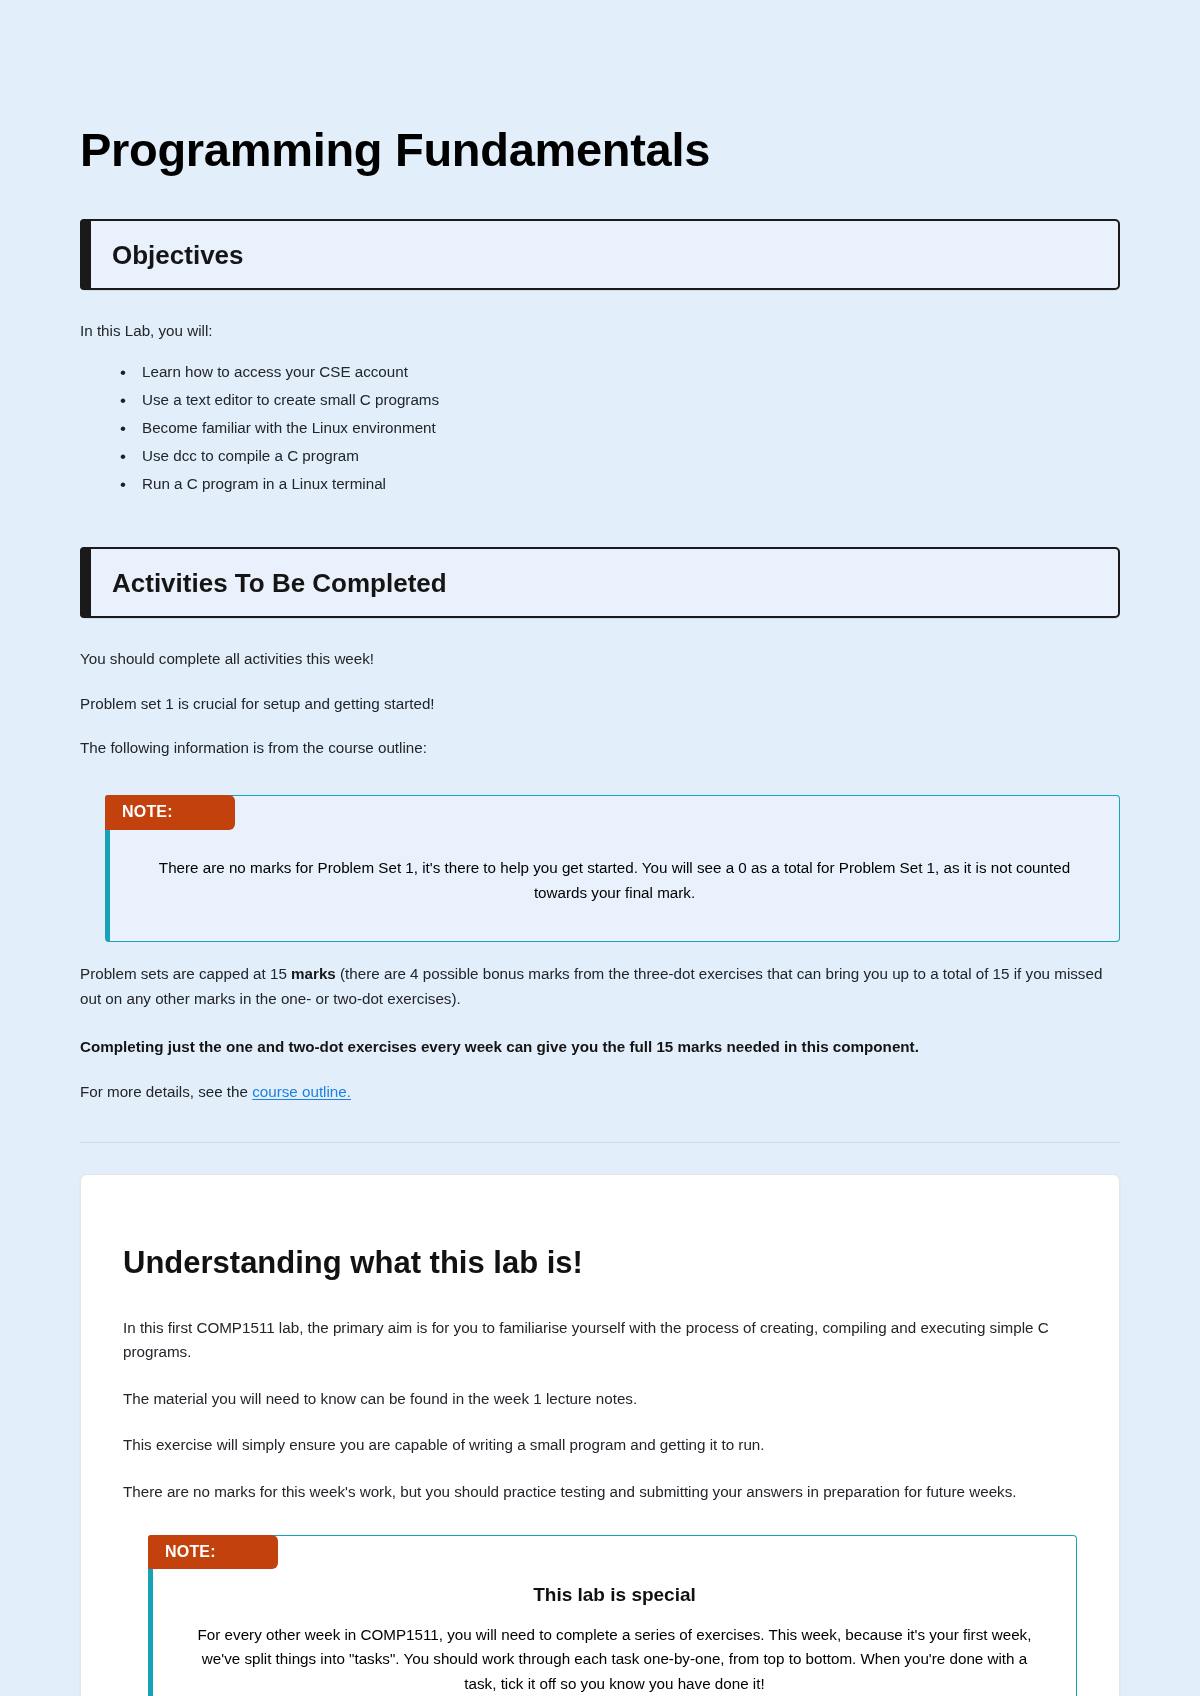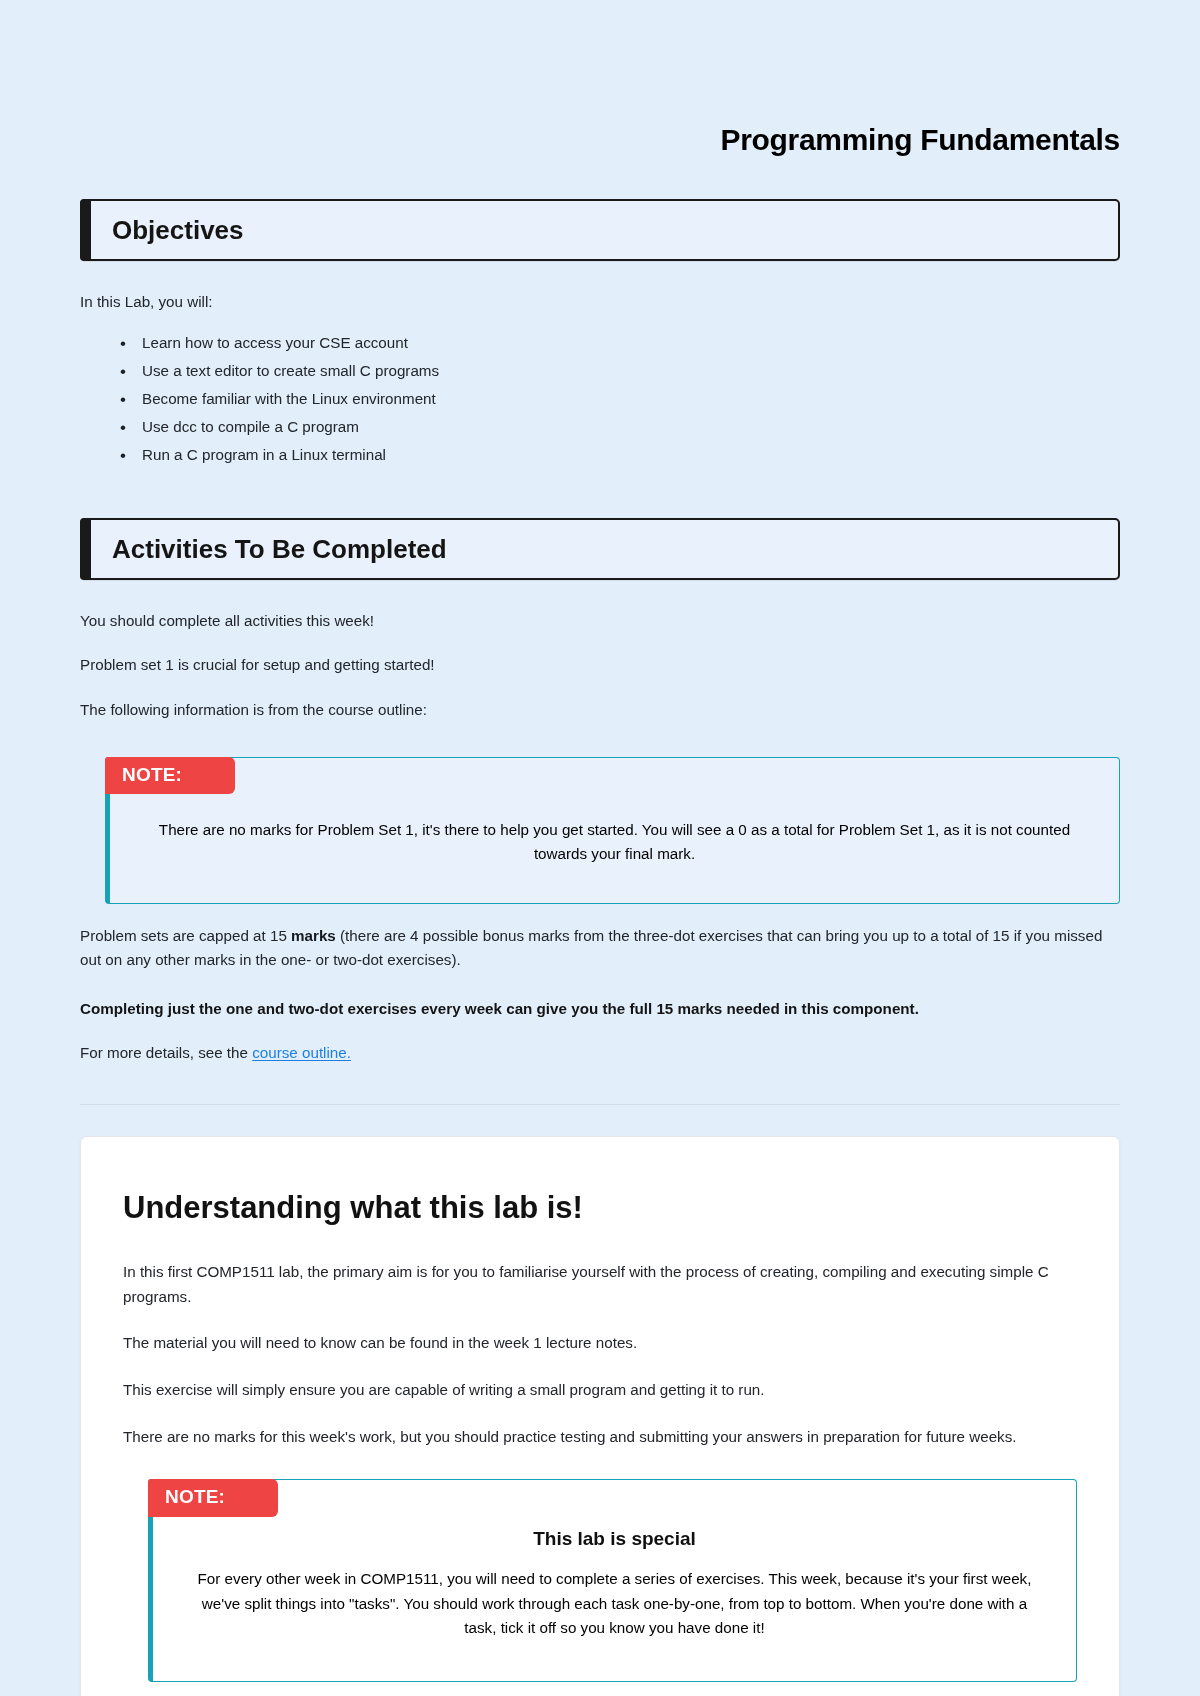--- a/index.html
+++ b/index.html
@@ -17,38 +17,38 @@
     -webkit-font-smoothing: antialiased;
   }
   .page {
     width: 1200px;
     margin: 0 auto;
     padding: 0 80px;
   }
 
   
   .doc-title {
-    text-align: right;
-    font-size: 30px;
+    text-align: left;
+    font-size: 47px;
     font-weight: bold;
     letter-spacing: -0.3px;
     color: #000;
     margin: 0;
     padding: 122px 0 0 0;
     line-height: 1.2;
   }
 
   
   .section-head {
     position: relative;
     margin-top: 41px;
     border: 2px solid #1a1a1a;
     border-radius: 5px;
     background: #e9f2fc;
-    height: 62px;
+    height: 71px;
     display: flex;
     align-items: center;
     padding-left: 30px;
     box-shadow: 0 1px 0 rgba(0,0,0,.08);
   }
   .section-head::before {
     content: "";
     position: absolute;
     left: -2px;
     top: -2px;
@@ -116,23 +116,23 @@
     border: 1.6px solid #17a2b8;
     border-left: 5px solid #17a2b8;
     border-radius: 4px;
     background: #e9f2fc;
     padding: 44px 22px 20px 22px;
   }
   .note .note-tab {
     position: absolute;
     left: -5px;
     top: -1px;
-    background: #ef4444;
+    background: #c2410c;
     color: #ffffff;
-    font-size: 19px;
+    font-size: 16px;
     font-weight: bold;
     letter-spacing: .2px;
     padding: 8px 14px 9px 17px;
     border-radius: 3px 6px 6px 0;
     min-width: 130px;
     line-height: 1.1;
   }
   .note p.note-text {
     font-size: 15.2px;
     line-height: 1.62;
@@ -168,21 +168,21 @@
     border: 1px solid #e2e6ea;
     border-radius: 7px;
     padding: 52px 42px 40px 42px;
     box-shadow: 0 1px 3px rgba(16,24,40,.05);
     min-height: 560px;
   }
   .card h2.card-title {
     font-size: 31px;
     font-weight: 600;
     color: #121212;
-    margin: 0 0 34px 0;
+    margin: 17px 0 34px 0;
     line-height: 1.2;
   }
   .card p.body-text { margin-top: 22px; }
   .card p.body-text.first { margin-top: 11px; }
 </style>
 </head>
 <body>
 
 <div class="page">
 

